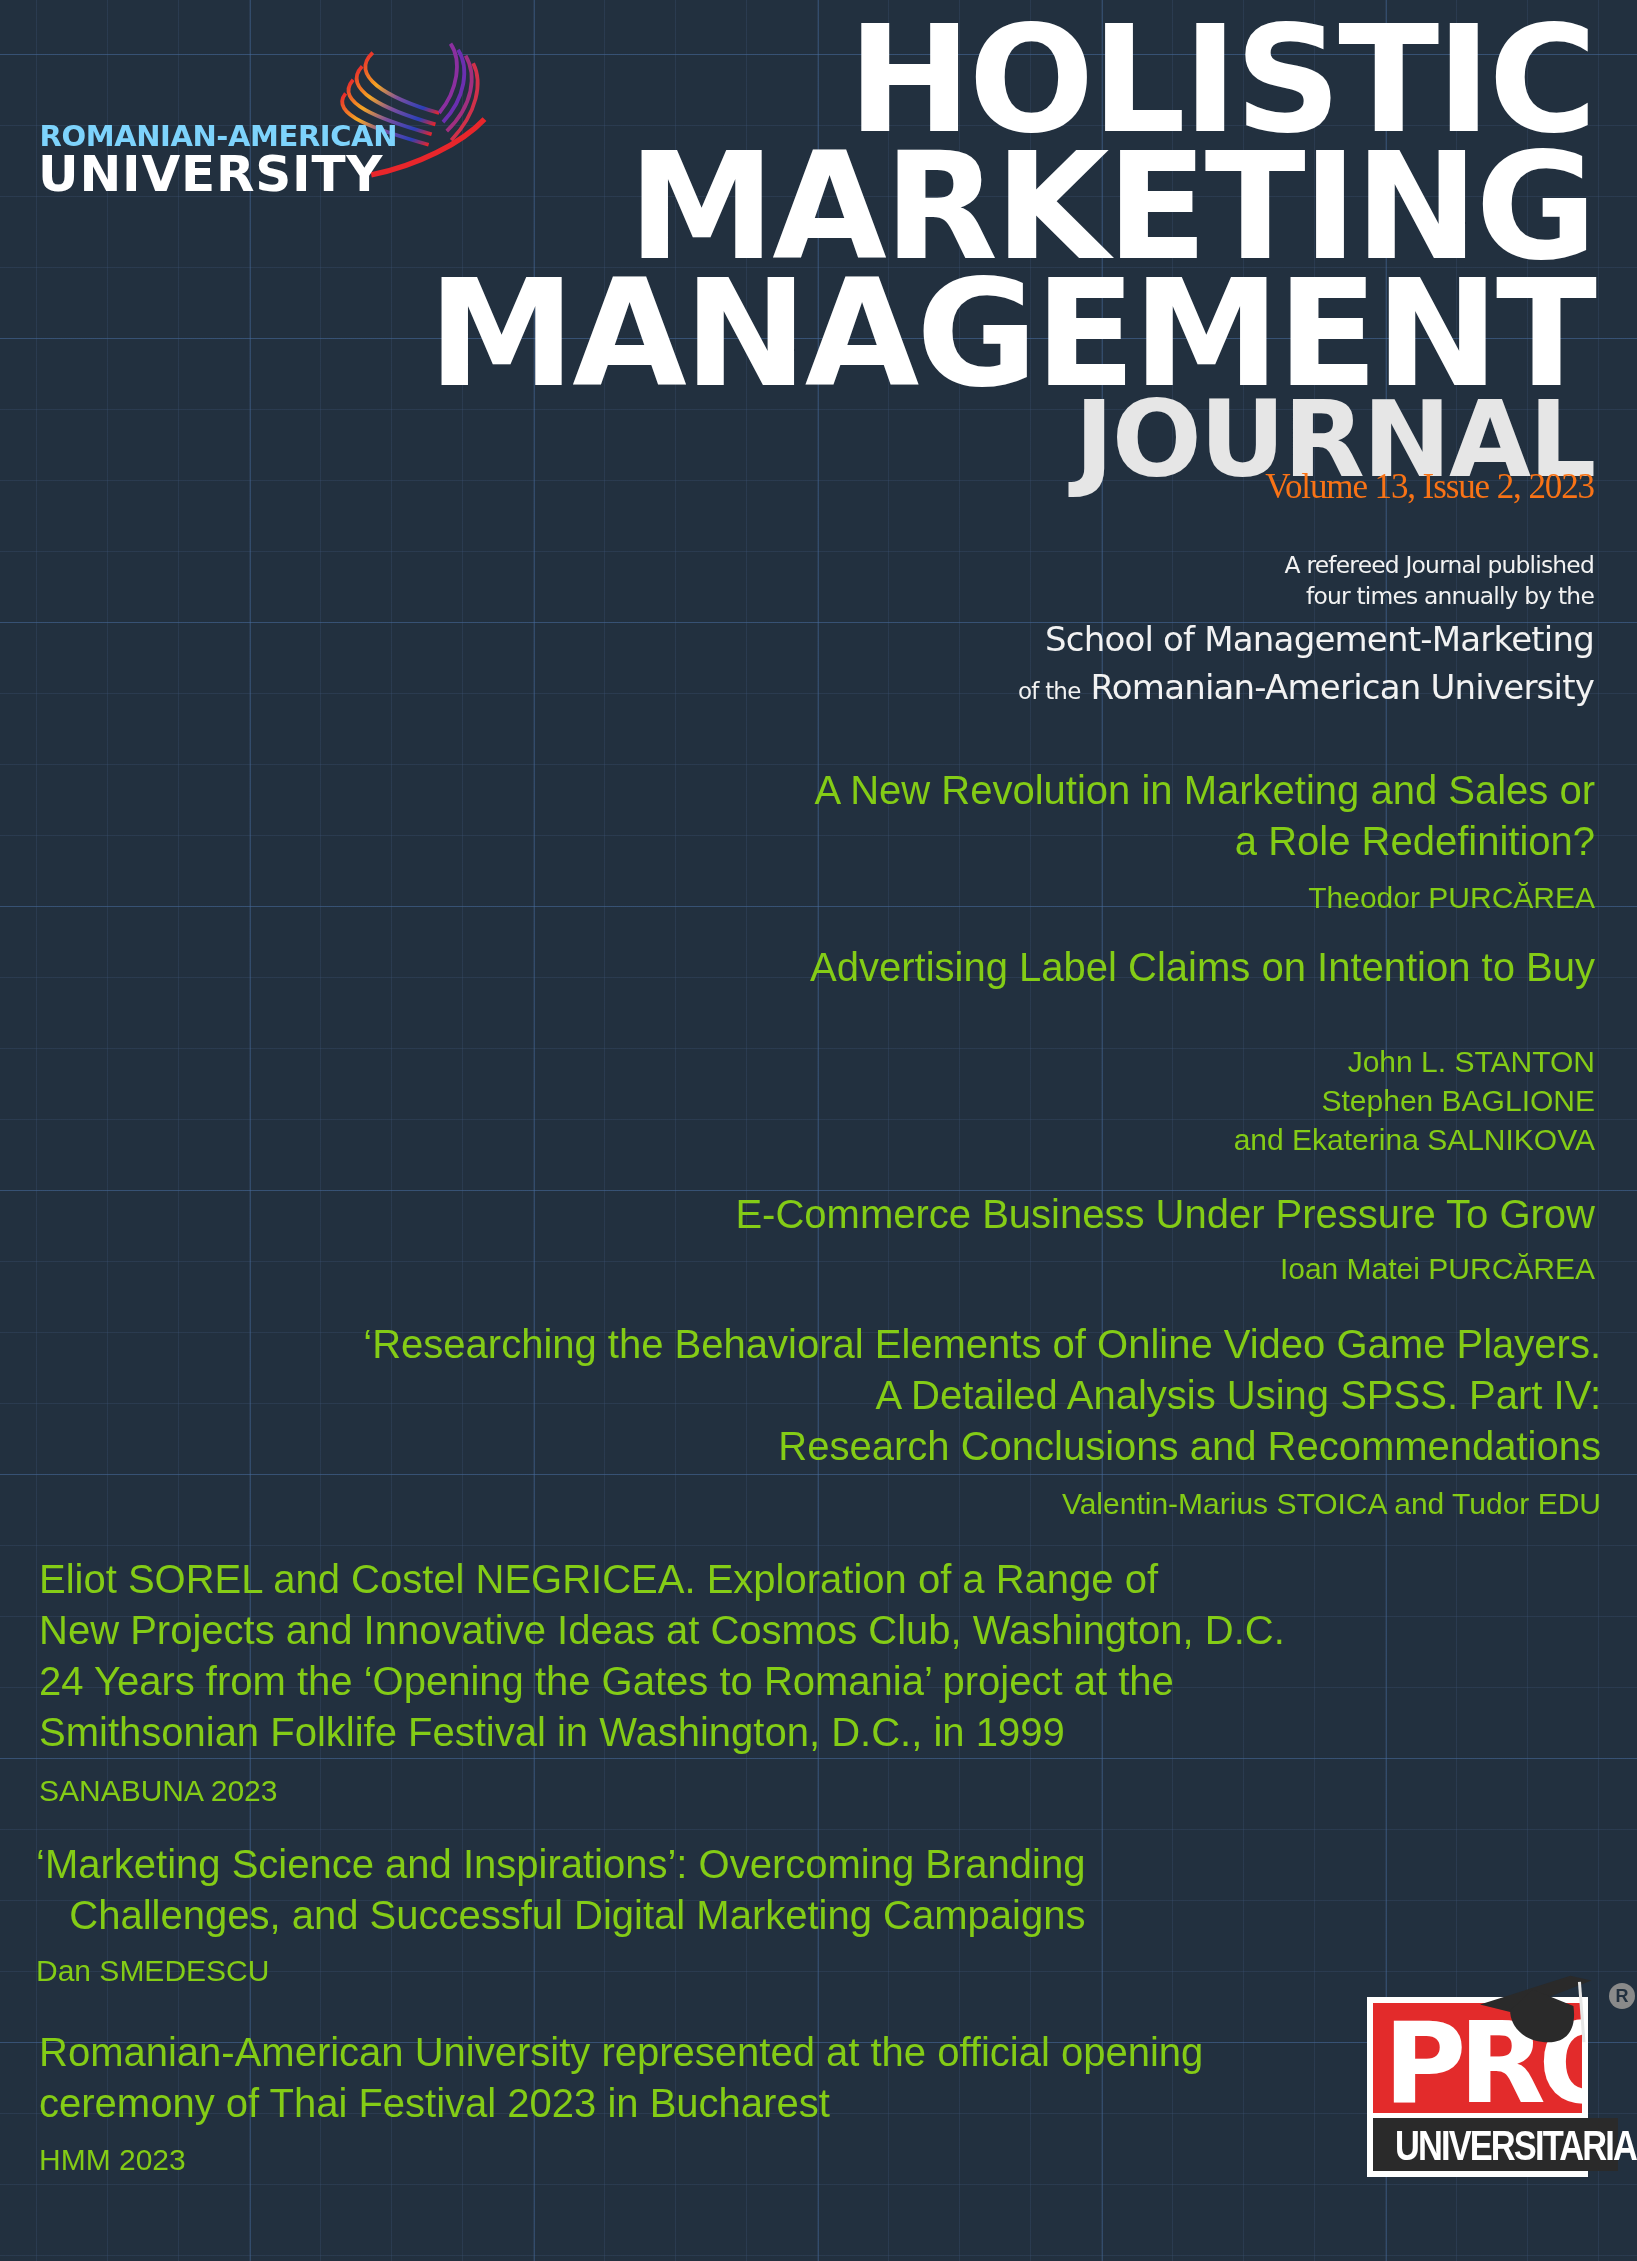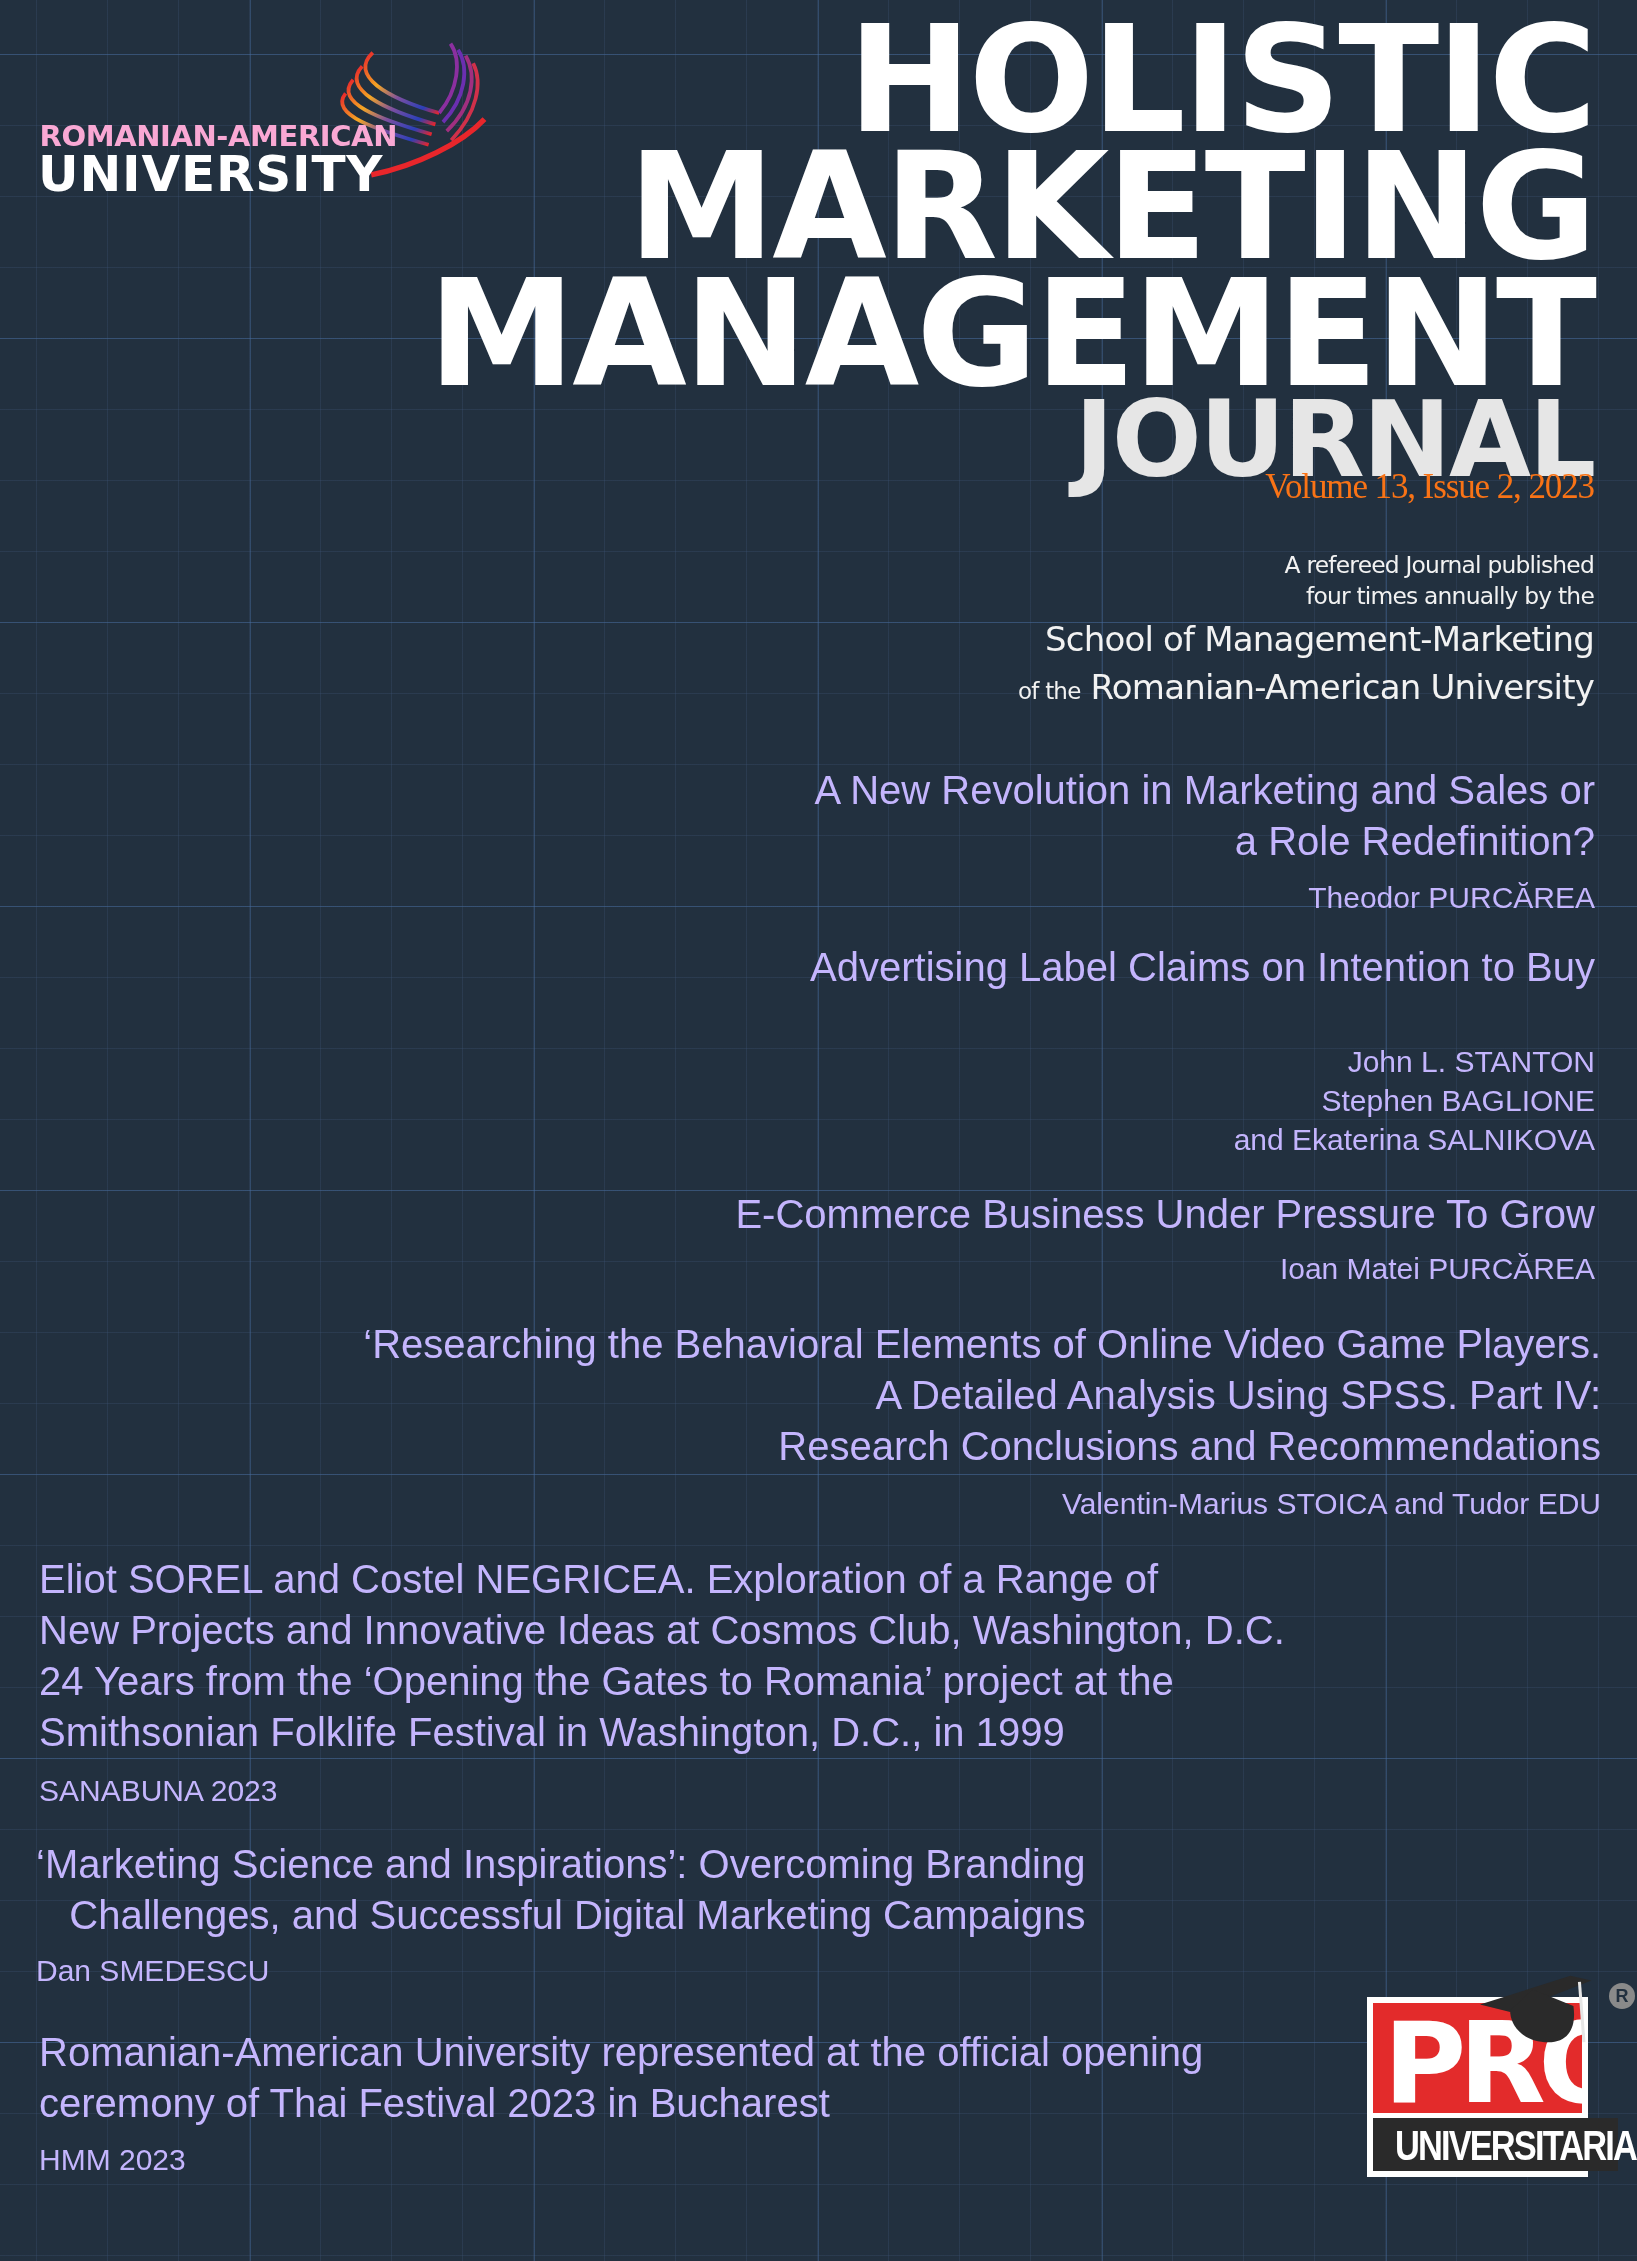--- a/index.html
+++ b/index.html
@@ -11,36 +11,36 @@
       linear-gradient(to bottom, rgba(70,110,160,0.45) 1.5px, transparent 1.5px),
       linear-gradient(to right, rgba(70,100,140,0.22) 0.8px, transparent 0.8px),
       linear-gradient(to bottom, rgba(70,100,140,0.22) 0.8px, transparent 0.8px);
     background-size: 284px 284px, 284px 284px, 71px 71px, 71px 71px;
     background-position: 250px 54px, 250px 54px, 36px 54px, 36px 54px;
     font-family: "Liberation Sans", sans-serif;
     color: #ffffff;
   }
   .abs { position: absolute; }
   .logo-rau { left: 38px; top: 30px; width: 439px; height: 174px; }
-  .logo-rau .rau-line1 { position: absolute; left: 1.5px; top: 89px; font-family: "DejaVu Sans", sans-serif; font-weight: bold; font-size: 29px; letter-spacing: -0.4px; color: #f9a8d4; white-space: nowrap; }
+  .logo-rau .rau-line1 { position: absolute; left: 1.5px; top: 89px; font-family: "DejaVu Sans", sans-serif; font-weight: bold; font-size: 29px; letter-spacing: -0.4px; color: #7dd3fc; white-space: nowrap; }
   .logo-rau .rau-line2 { position: absolute; left: 0; top: 115px; font-family: "DejaVu Sans", sans-serif; font-weight: bold; font-size: 50px; letter-spacing: 0.8px; color: #fff; white-space: nowrap; }
   .logo-rau svg { position: absolute; left: 280px; top: 0; }
   .title-line { font-family: "DejaVu Sans", sans-serif; font-weight: bold; color: #ffffff; white-space: nowrap; line-height: 1; letter-spacing: -3px; }
   .t1 { position: absolute; right: 43px; top: 6px; font-size: 148px; }
   .t2 { position: absolute; right: 43px; top: 133px; font-size: 148px; }
   .t3 { position: absolute; right: 43px; top: 260px; font-size: 148px; }
   .journal { position: absolute; right: 43px; top: 387px; font-family: "DejaVu Sans", sans-serif; font-weight: bold; font-size: 106px; line-height: 1; color: #e6e6e6; letter-spacing: -2.3px; }
   .volume { position: absolute; right: 43px; top: 469px; font-family: Liberation Serif, serif; font-size: 35px; line-height: 1; color: #f97316; letter-spacing: -1.1px; }
 
   .pub { position: absolute; right: 43px; text-align: right; color: #f2f2f2; font-family: "DejaVu Sans", sans-serif; white-space: nowrap; letter-spacing: -0.8px; }
   .pub.small { font-size: 23.4px; }
   .pub.large { font-size: 34px; }
   .pub .ofthe { font-size: 23px; }
 
-  .art { position: absolute; white-space: nowrap; color: #c4b5fd; font-family: "Liberation Sans", sans-serif; }
+  .art { position: absolute; white-space: nowrap; color: #84cc16; font-family: "Liberation Sans", sans-serif; }
   .art-title { font-size: 40px; line-height: 51px; }
   .art-author { font-size: 30px; line-height: 39px; }
   .r { right: 42px; text-align: right; }
   .r2 { right: 36px; text-align: right; }
   .l { left: 39px; text-align: left; }
   .l2 { left: 36px; text-align: right; }
 
   .pro-logo { left: 1367px; top: 1959px; width: 257px; height: 219px; }
   .pro-frame { position: absolute; left: 0; top: 38px; width: 221px; height: 180px; background: #ffffff; }
   .pro-red { position: absolute; left: 6px; top: 6px; width: 209px; height: 110px; background: #e32b2b; overflow: hidden; }

